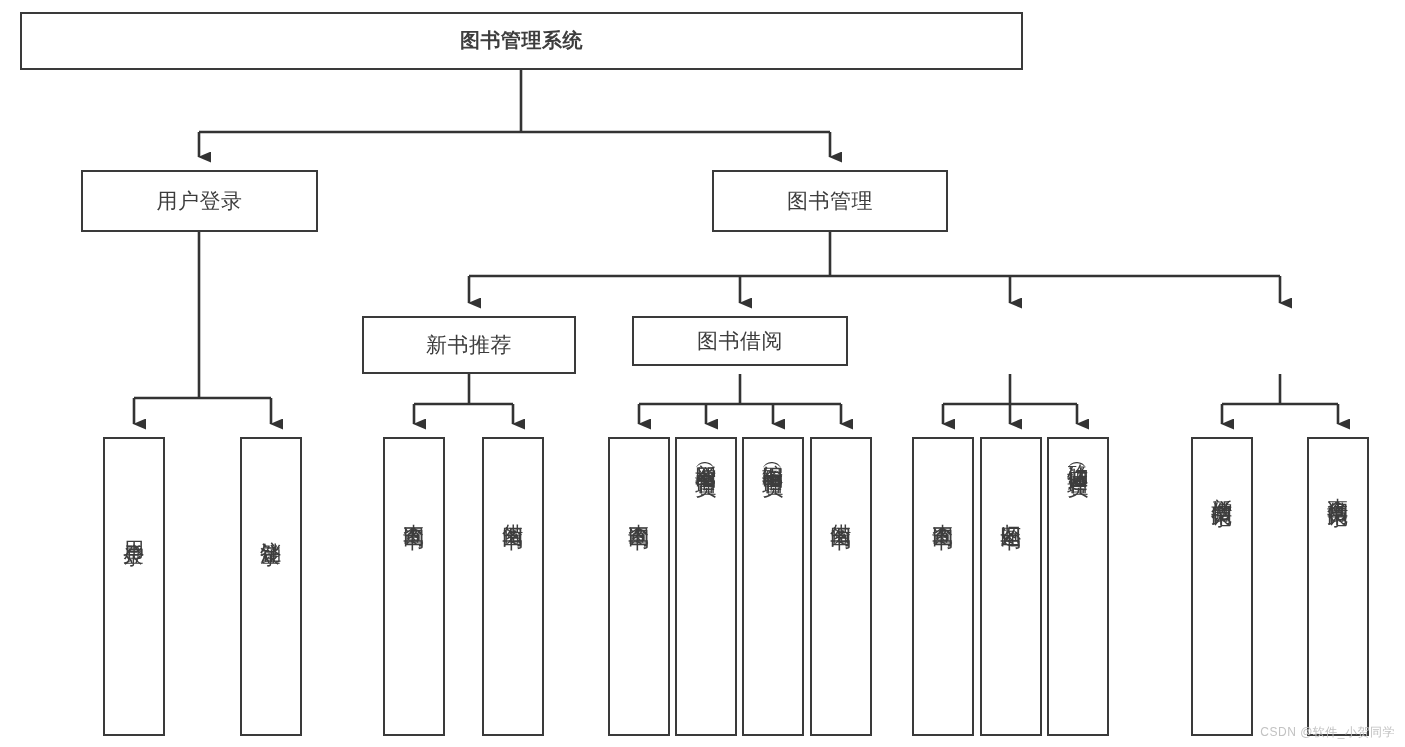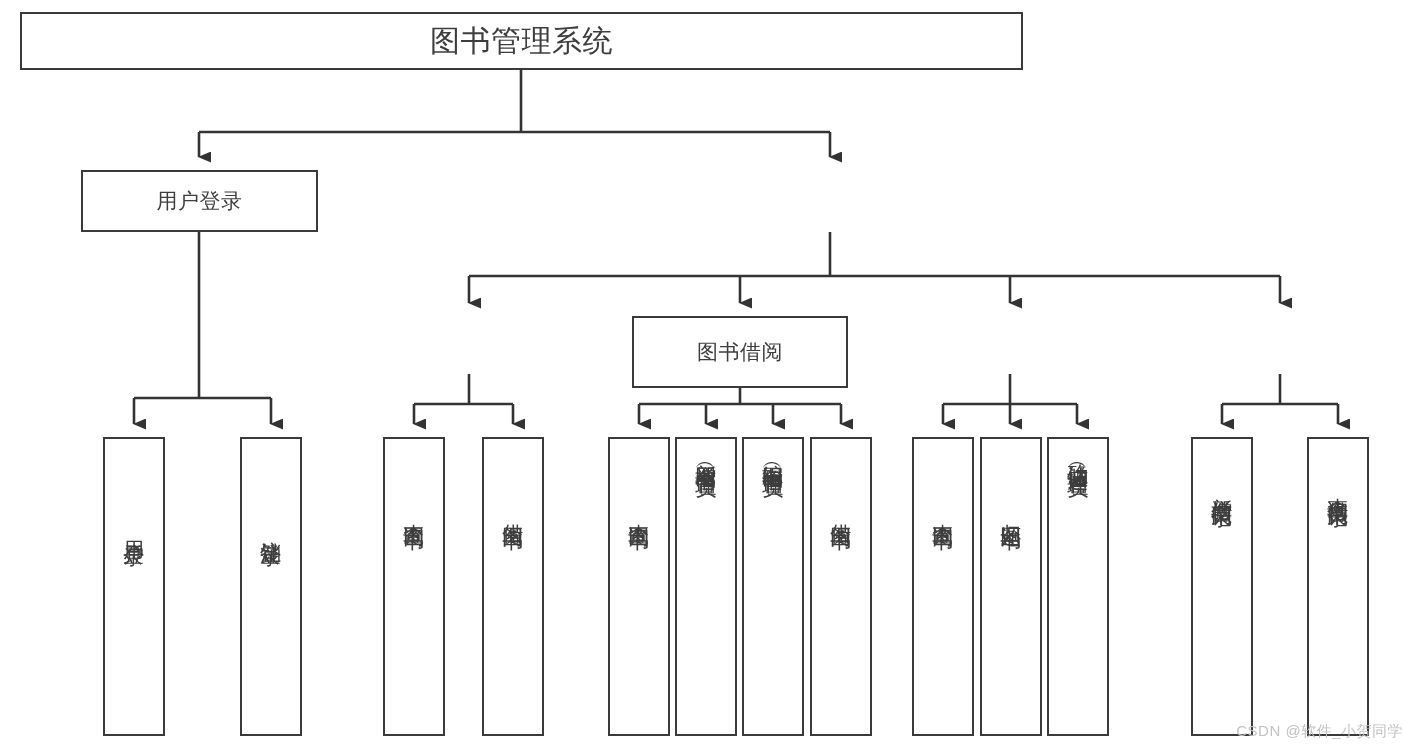--- a/index.html
+++ b/index.html
@@ -40,42 +40,43 @@
     display: block;
     text-align: center;
     line-height: 1.18;
     white-space: nowrap;
   }
   .node.h .lbl {
     font-size: 21px;
     letter-spacing: 0.5px;
   }
   .node.root .lbl {
-    font-size: 30px;
+    font-size: 20px;
     letter-spacing: 0.5px;
+    font-weight: bold;
   }
   
   .node.v {
     align-items: flex-start;
     justify-content: center;
     padding-top: 7px;
   }
   .node.v .lbl {
     writing-mode: vertical-rl;
     text-orientation: upright;
     font-size: 21px;
     line-height: 1.12;
     letter-spacing: 2px;
     white-space: nowrap;
   }
   #watermark {
     position: absolute;
-    right: 2px;
+    right: 10px;
     bottom: 6px;
-    font-size: 15px;
+    font-size: 12px;
     color: #c2c2c2;
     letter-spacing: 0.5px;
     z-index: 3;
     white-space: nowrap;
   }
 </style>
 </head>
 <body>
 
 <div id="canvas">
@@ -130,22 +131,28 @@
     </g>
   </svg>
 
   <div class="node root" style="left:20px; top:12px; width:1003px; height:58px;">
     <span class="lbl">图书管理系统</span>
   </div>
 
   <div class="node h" style="left:81px; top:170px; width:237px; height:62px;">
     <span class="lbl">用户登录</span>
   </div>
-
-  <div class="node h" style="left:632px; top:316px; width:216px; height:72px;">
+  <div class="node h" style="left:712px; top:170px; width:236px; height:62px;">
+    <span class="lbl">图书管理</span>
+  </div>
+
+  <div class="node h" style="left:362px; top:316px; width:214px; height:58px;">
+    <span class="lbl">新书推荐</span>
+  </div>
+  <div class="node h" style="left:632px; top:316px; width:216px; height:50px;">
     <span class="lbl">图书借阅</span>
   </div>
 
   <div class="node v" style="left:103px; top:437px; width:62px; height:299px; padding-top:85px;">
     <span class="lbl">用户登录</span>
   </div>
   <div class="node v" style="left:240px; top:437px; width:62px; height:299px; padding-top:85px;">
     <span class="lbl">注销登录</span>
   </div>
 

